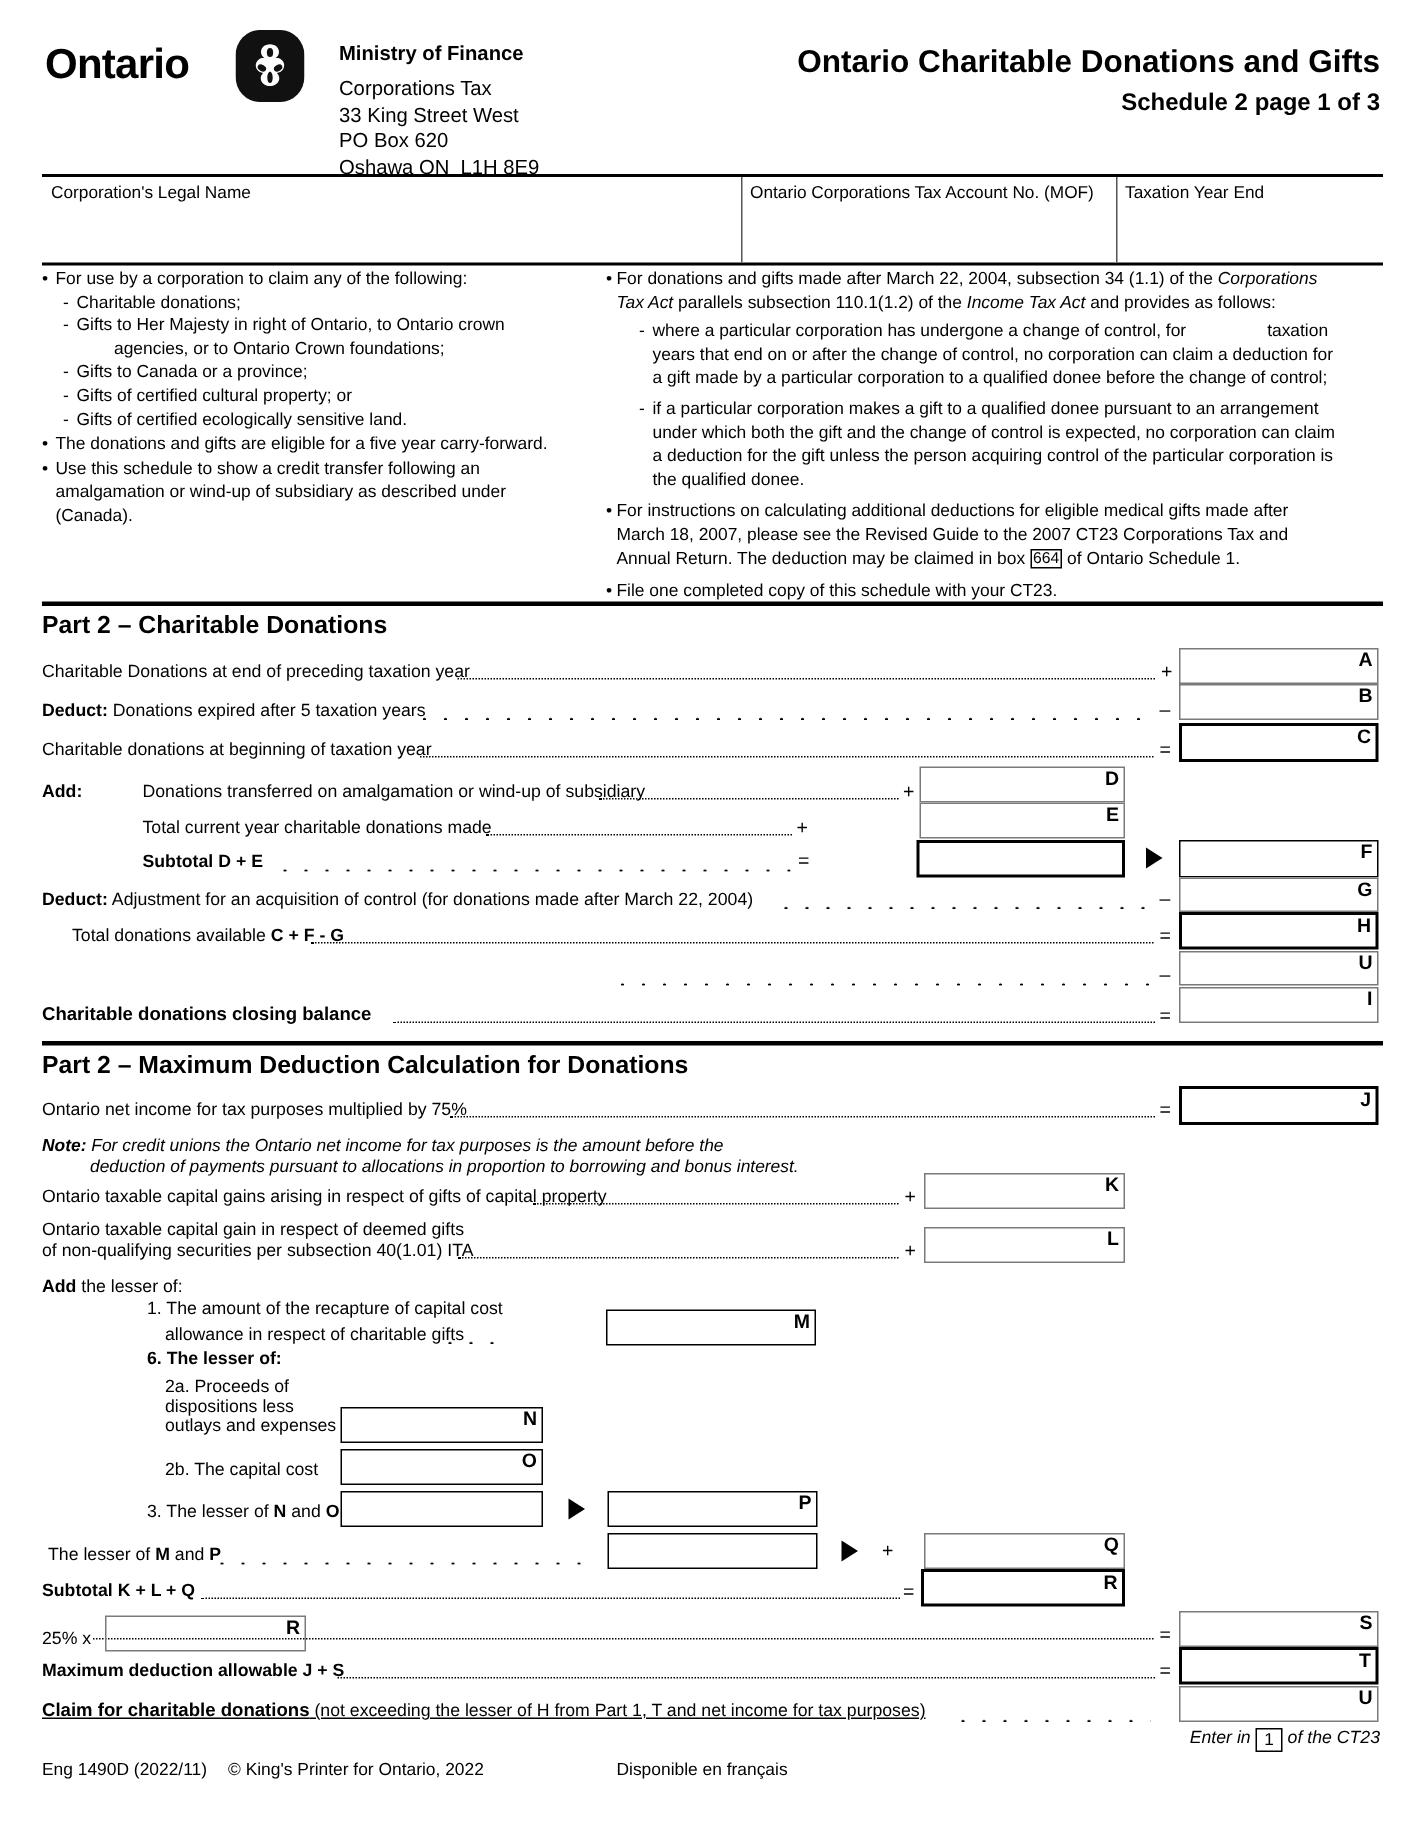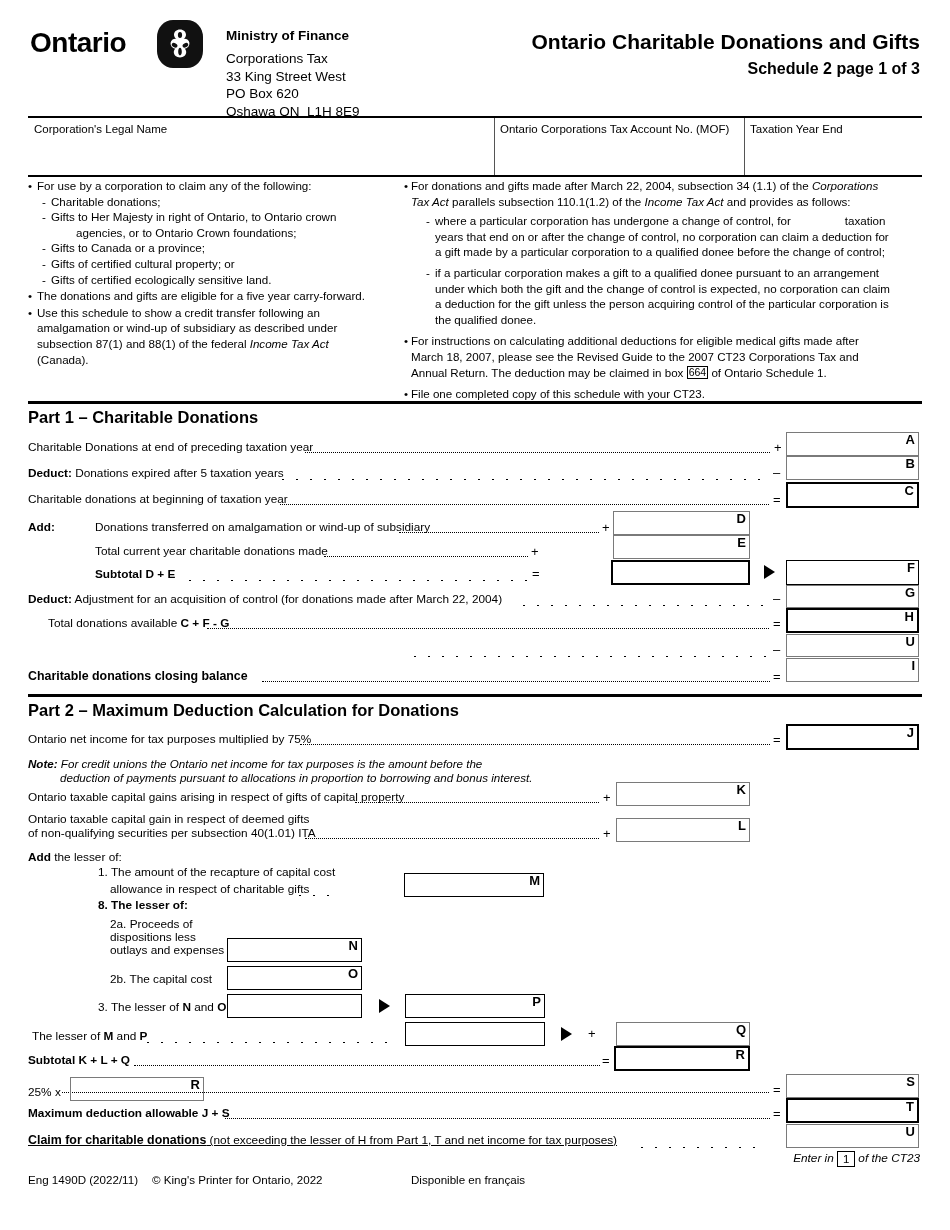--- a/index.html
+++ b/index.html
@@ -204,24 +204,20 @@
     <div class="b-row l1" style="margin-top:3px;">
         <span class="bul">•</span>
         <span class="b-txt">Use this schedule to show a credit transfer following an</span>
       </div>
     <div class="b-row l1">
         <span class="bul"></span>
         <span class="b-txt">amalgamation or wind-up of subsidiary as described under</span>
       </div>
     <div class="b-row l1">
         <span class="bul"></span>
-        <span class="b-txt">subsection 87(1) and 88(1) of the federal <em>Income Tax Act</em></span>
-      </div>
-    <div class="b-row l1">
-        <span class="bul"></span>
         <span class="b-txt">(Canada).</span>
       </div>
   </div>
 
   <div class="abs instr" id="col-right">
     <div class="b-row">
         <span class="bulr">•</span>
         <span class="b-txt"><span>For donations and gifts made after March 22, 2004, subsection 34 (1.1) of the </span><em>Corporations</em></span>
       </div>
     <div class="b-row" style="padding-left:7px;">
@@ -264,21 +260,21 @@
         <span class="b-txt"><span>Annual Return. The deduction may be claimed in box </span><span class="boxnum">664</span><span> of Ontario Schedule 1.</span></span>
       </div>
 
     <div class="b-row" style="margin-top:8px;">
         <span class="bulr">•</span>
         <span class="b-txt">File one completed copy of this schedule with your CT23.</span>
       </div>
   </div>
 
   <div class="abs partbar" style="top:401px;"></div>
-  <div class="abs parthead" style="top:408px;">Part 1 – Charitable Donations</div>
+  <div class="abs parthead" style="top:408px;">Part 2 – Charitable Donations</div>
 
   <div class="abs lbl" style="left:28px;top:440px;">Charitable Donations at end of preceding taxation year</div>
   <div class="abs leader" style="left:305px;top:452px;width:465px;"></div>
   <div class="abs op" style="left:774px;top:441px;">+</div>
   <div class="abs bx thin" style="left:786px;top:432px;width:133px;height:24px;">
     <span class="ltr">A</span>
   </div>
 
   <div class="abs lbl" style="left:28px;top:466px;"><b>Deduct:</b><span> Donations expired after 5 taxation years</span></div>
   <div class="abs" style="left:276px;top:471px;width:492px;height:9px;background-image:radial-gradient(circle, #000 0.9px, transparent 1px);background-size:14px 9px;background-position:0 4px;background-repeat:repeat-x;"></div>
@@ -375,21 +371,21 @@
 
   <div class="abs lbl" style="left:28px;top:850px;"><b>Add</b><span> the lesser of:</span></div>
 
   <div class="abs lbl" style="left:98px;top:865px;">1. The amount of the recapture of capital cost</div>
   <div class="abs lbl" style="left:110px;top:882px;"><span>allowance in respect of charitable gifts</span></div>
   <div class="abs" style="left:293px;top:887px;width:40px;height:9px;background-image:radial-gradient(circle, #000 0.9px, transparent 1px);background-size:14px 9px;background-position:0 4px;background-repeat:repeat-x;"></div>
   <div class="abs bx med" style="left:404px;top:873px;width:140px;height:24px;">
     <span class="ltr">M</span>
   </div>
 
-  <div class="abs lbl" style="left:98px;top:898px;font-weight:bold;">8. The lesser of:</div>
+  <div class="abs lbl" style="left:98px;top:898px;font-weight:bold;">6. The lesser of:</div>
 
   <div class="abs lbl" style="left:110px;top:917px;">2a. Proceeds of</div>
   <div class="abs lbl" style="left:110px;top:930px;">dispositions less</div>
   <div class="abs lbl" style="left:110px;top:943px;">outlays and expenses</div>
   <div class="abs bx med" style="left:227px;top:938px;width:135px;height:24px;">
     <span class="ltr">N</span>
   </div>
 
   <div class="abs lbl" style="left:110px;top:972px;">2b. The capital cost</div>
   <div class="abs bx med" style="left:227px;top:966px;width:135px;height:24px;">

